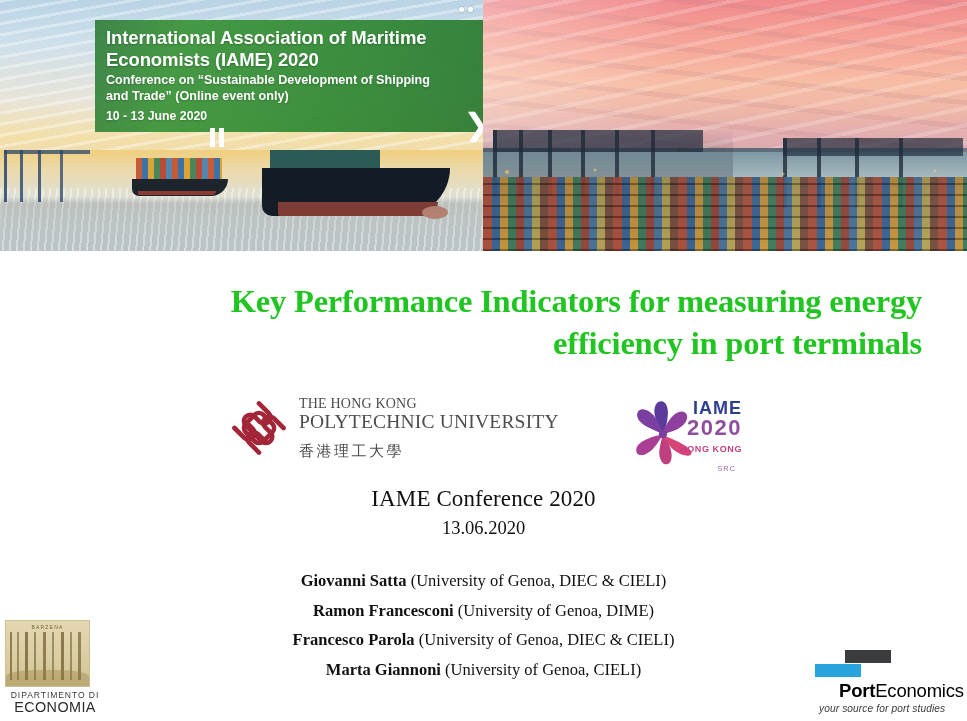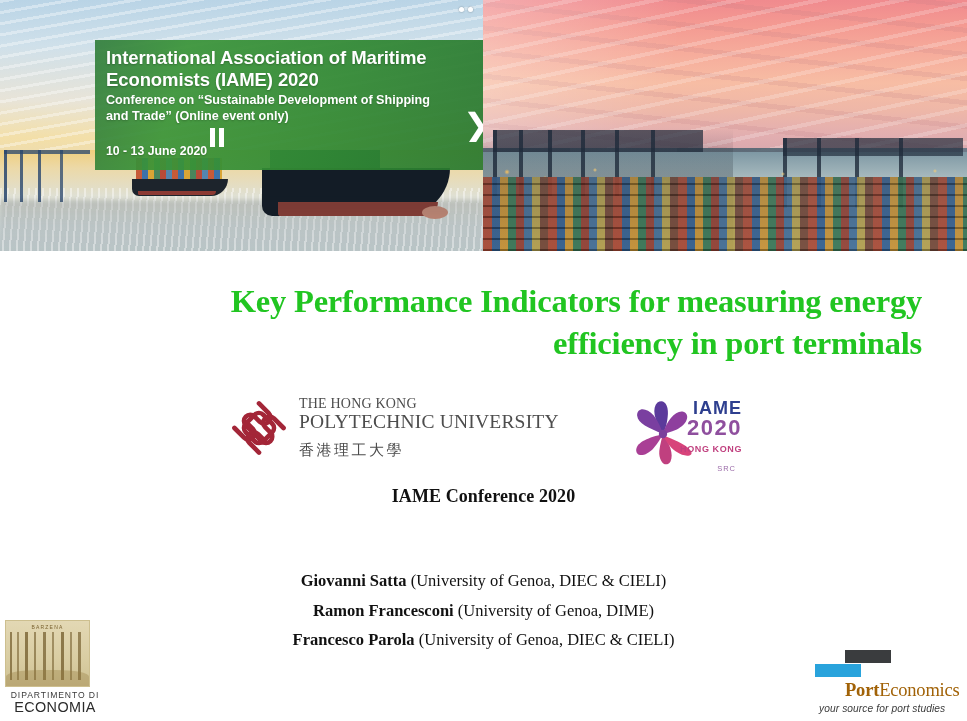--- a/index.html
+++ b/index.html
@@ -126,22 +126,22 @@
     position: absolute;
     left: 0; right: 0; top: 200px; height: 51px;
     background:
       linear-gradient(to bottom, rgba(30,40,52,.30), rgba(30,40,52,0));
     filter: blur(2px);
     opacity: .55;
   }
 
   .green-band {
     position: absolute;
-    left: 95px; top: 40px;
-    width: 388px; height: 130px;
+    left: 95px; top: 20px;
+    width: 388px; height: 112px;
     background: linear-gradient(105deg,
         rgba(47,124,56,0.90) 0%,
         rgba(58,148,56,0.93) 22%,
         rgba(48,136,50,0.93) 62%,
         rgba(40,120,46,0.92) 100%);
     padding: 7px 10px 8px 11px;
     box-sizing: border-box;
     color: #ffffff;
     font-family: "Liberation Sans", sans-serif;
     overflow: hidden;
@@ -153,21 +153,21 @@
     letter-spacing: -0.1px;
     text-shadow: 0 1px 2px rgba(0,0,0,.25);
   }
   .green-band .subline {
     font-size: 12.6px;
     font-weight: bold;
     line-height: 1.28;
     text-shadow: 0 1px 2px rgba(0,0,0,.22);
   }
   .green-band .dateline {
-    margin-top: 20px;
+    margin-top: 5px;
     font-size: 12.3px;
     font-weight: bold;
     text-shadow: 0 1px 2px rgba(0,0,0,.22);
   }
 
   .pause-overlay {
     position: absolute;
     left: 210px; top: 128px;
     width: 16px; height: 19px;
     z-index: 6;
@@ -344,21 +344,21 @@
     font-family: "Liberation Serif", serif;
     color: #4d4d4d;
     font-size: 20px;
     letter-spacing: .2px;
     white-space: nowrap;
   }
   .polyu-text .l1 { font-size: 14px; }
   .polyu-text .l2 { font-size: 19.5px; margin-top: 1px; }
   .polyu-text .cn {
     margin-top: 12px;
-    font-family: Liberation Mono, monospace;
+    font-family: Liberation Serif, serif;
     color: #4d4d4d;
     font-size: 15px;
     letter-spacing: 2.5px;
   }
 
   
   .iame-logo {
     position: absolute;
     left: 628px; top: 0px;
     width: 116px; height: 80px;
@@ -398,22 +398,22 @@
   
   .conf-meta {
     position: absolute;
     top: 486px; left: 0;
     width: 967px;
     text-align: center;
     font-family: "Liberation Serif", serif;
     color: #111111;
   }
   .conf-meta .conf-name {
-    font-size: 18px;
-    font-weight: bold;
+    font-size: 23px;
+    font-weight: normal;
     letter-spacing: .1px;
   }
   .conf-meta .conf-date {
     margin-top: 6px;
     font-size: 18.5px;
     font-weight: normal;
   }
 
   
   .authors {
@@ -503,26 +503,25 @@
     background: #3a3c3e;
   }
   .porteco-logo .bar-blue {
     position: absolute;
     left: 14px; top: 16px;
     width: 46px; height: 13px;
     background: #29a3dc;
   }
   .porteco-logo .wordmark {
     position: absolute;
-    left: 44px; top: 32px;
+    left: 38px; top: 32px;
     font-size: 18.5px;
-    color: #a16207;
+    color: #000000;
     letter-spacing: -0.2px;
     white-space: nowrap;
-    font-family: Liberation Serif, serif;
   }
   .porteco-logo .wordmark b { font-weight: bold; }
   .porteco-logo .tagline {
     position: absolute;
     left: 18px; top: 55px;
     font-size: 10.2px;
     font-style: italic;
     color: #3a3a3a;
     letter-spacing: .1px;
     white-space: nowrap;
@@ -631,26 +630,28 @@
       <span class="iame">IAME</span><br>
       <span class="yr">2020</span><br>
       <span class="hk">HONG KONG</span>
     </span>
     <span class="src">SRC</span>
   </div>
 </div>
 
 <div class="conf-meta">
   <div class="conf-name">IAME Conference 2020</div>
+  <div class="conf-date">13.06.2020</div>
 </div>
 
 <div class="authors" id="author-list">
     <div><span class="au-name">Giovanni Satta</span><span class="au-aff"> (University of Genoa, DIEC &amp; CIELI)</span></div>
     <div><span class="au-name">Ramon Francesconi</span><span class="au-aff"> (University of Genoa, DIME)</span></div>
     <div><span class="au-name">Francesco Parola</span><span class="au-aff"> (University of Genoa, DIEC &amp; CIELI)</span></div>
+    <div><span class="au-name">Marta Giannoni</span><span class="au-aff"> (University of Genoa, CIELI)</span></div>
   </div>
 
 <div class="diec-logo">
   <div class="engraving">
     <div class="barzena">BARZENA</div>
   </div>
   <div class="t1">DIPARTIMENTO DI</div>
   <div class="t2">ECONOMIA</div>
 
 </div>

